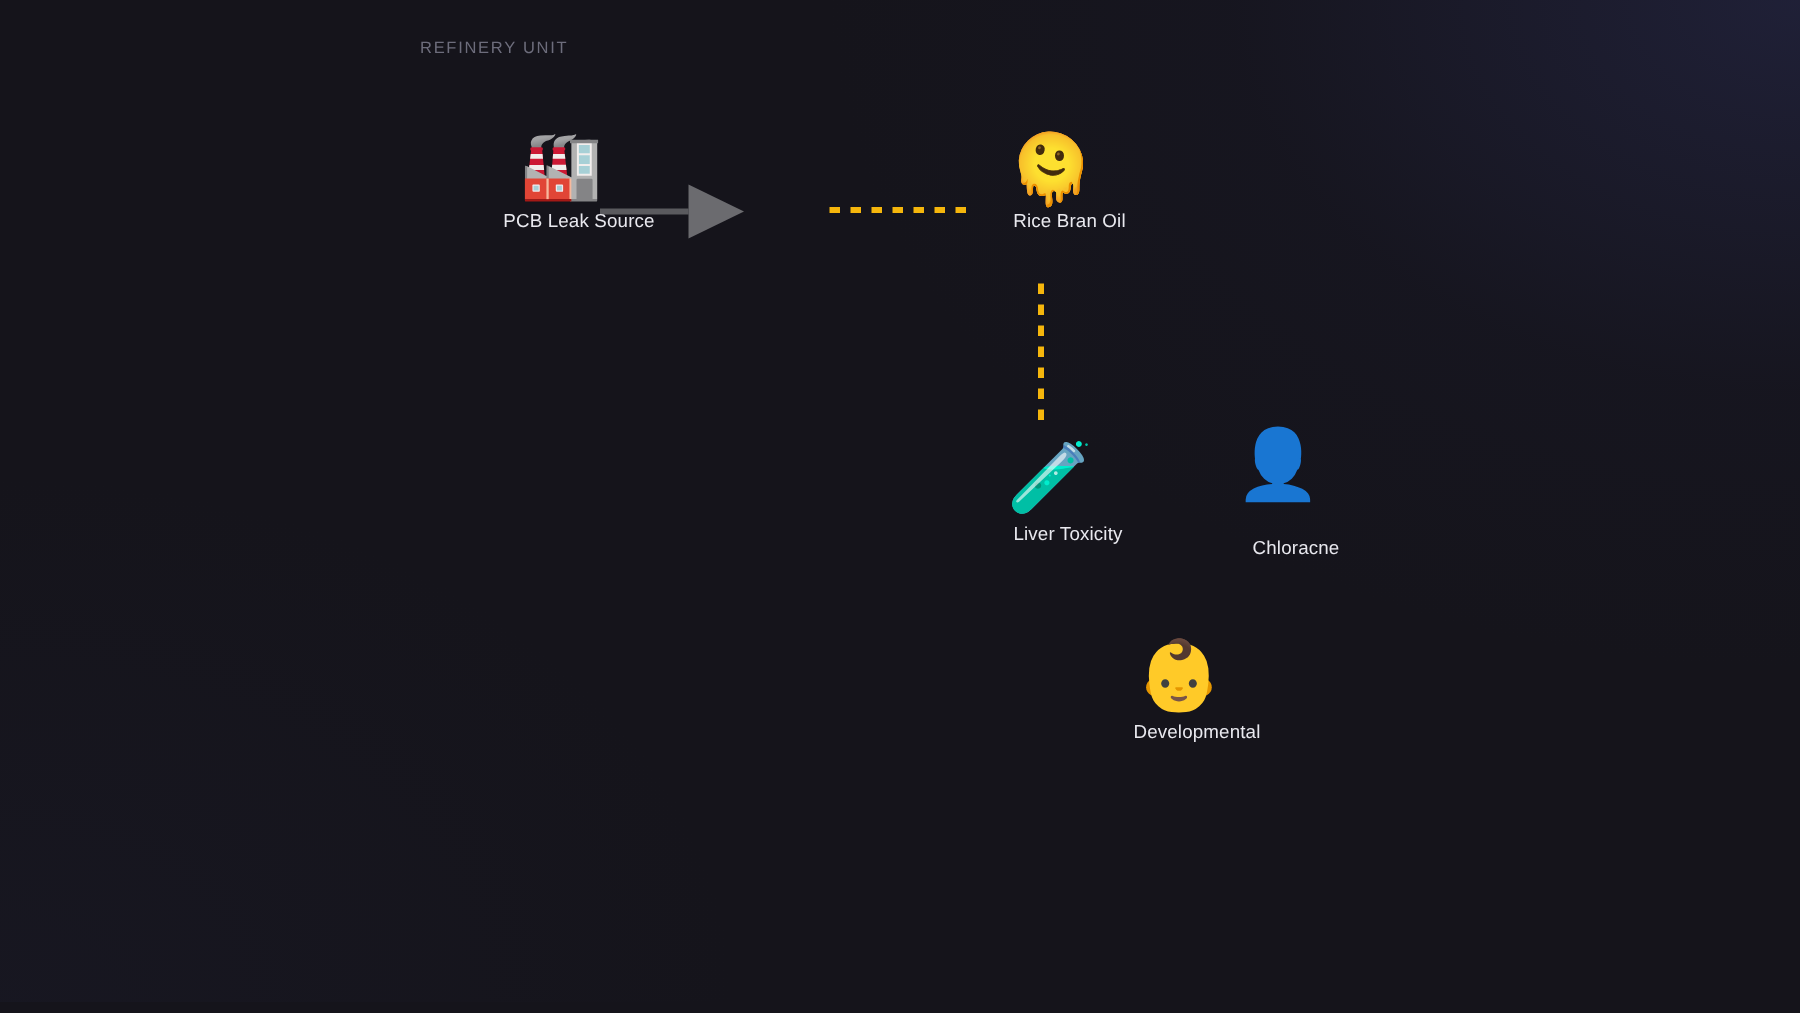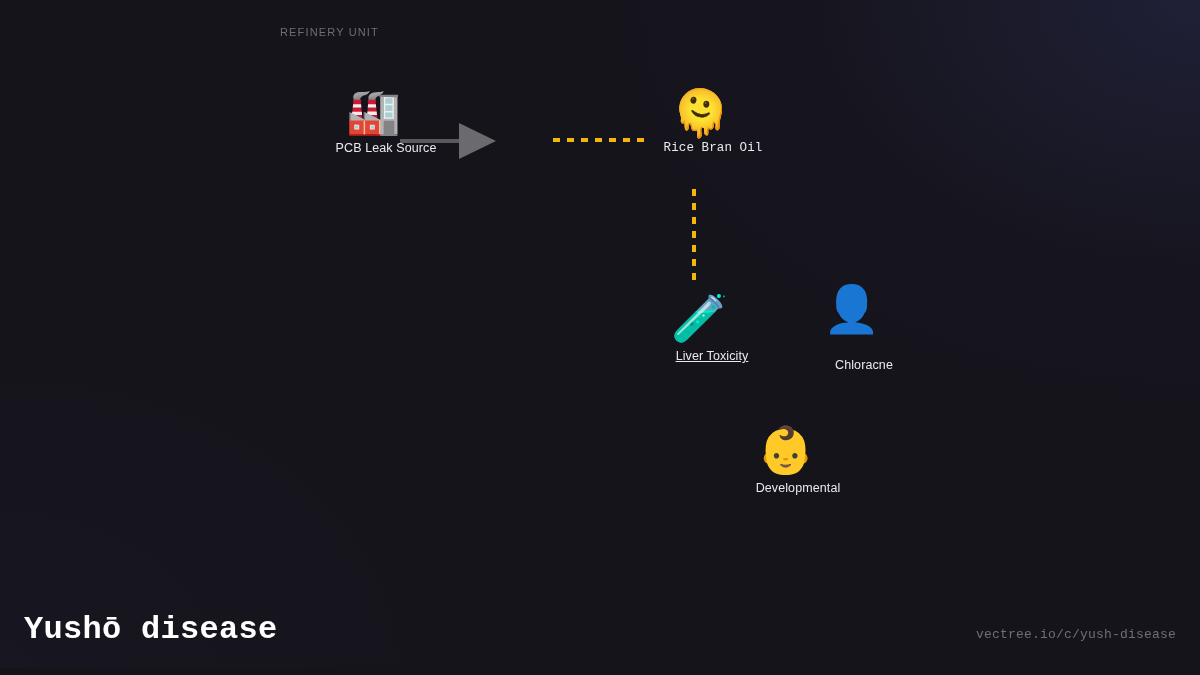--- a/index.html
+++ b/index.html
@@ -129,40 +129,34 @@
       </g>
     </svg>
 
     <div class="node" style="left:374px; top:122px;">
       <div class="node-glyph" style="font-size:44px;">🏭</div>
       <div class="node-label" style="margin-top:2px;">PCB Leak Source</div>
     </div>
 
     <div class="node" style="left:701px; top:122px;">
       <div class="node-glyph" style="font-size:46px;">🫠</div>
-      <div class="node-label" style="margin-top:0px;font-family:Liberation Mono, monospace;">Rice Bran Oil</div>
+      <div class="node-label" style="margin-top:0px;">Rice Bran Oil</div>
     </div>
 
     <div class="node" style="left:700px; top:329px;">
       <div class="node-glyph" style="font-size:46px;">🧪</div>
-      <div class="node-label" style="margin-top:3px;text-decoration:underline;">Liver Toxicity</div>
+      <div class="node-label" style="margin-top:3px;">Liver Toxicity</div>
     </div>
 
     <div class="node" style="left:852px; top:329px;">
       <div class="node-glyph" style="font-size:46px;">👤</div>
       <div class="node-label" style="margin-top:21px;">Chloracne</div>
     </div>
 
     <div class="node" style="left:786px; top:461px;">
       <div class="node-glyph" style="font-size:46px;">👶</div>
       <div class="node-label" style="margin-top:3px;text-align:right;">Developmental</div>
     </div>
 
   </div>
 
-  <div class="footer">
-
-    <div class="page-title">Yushō disease</div>
-
-    <div class="page-url">vectree.io/c/yush-disease</div>
-  </div>
 
 </div>
 
 </body></html>

